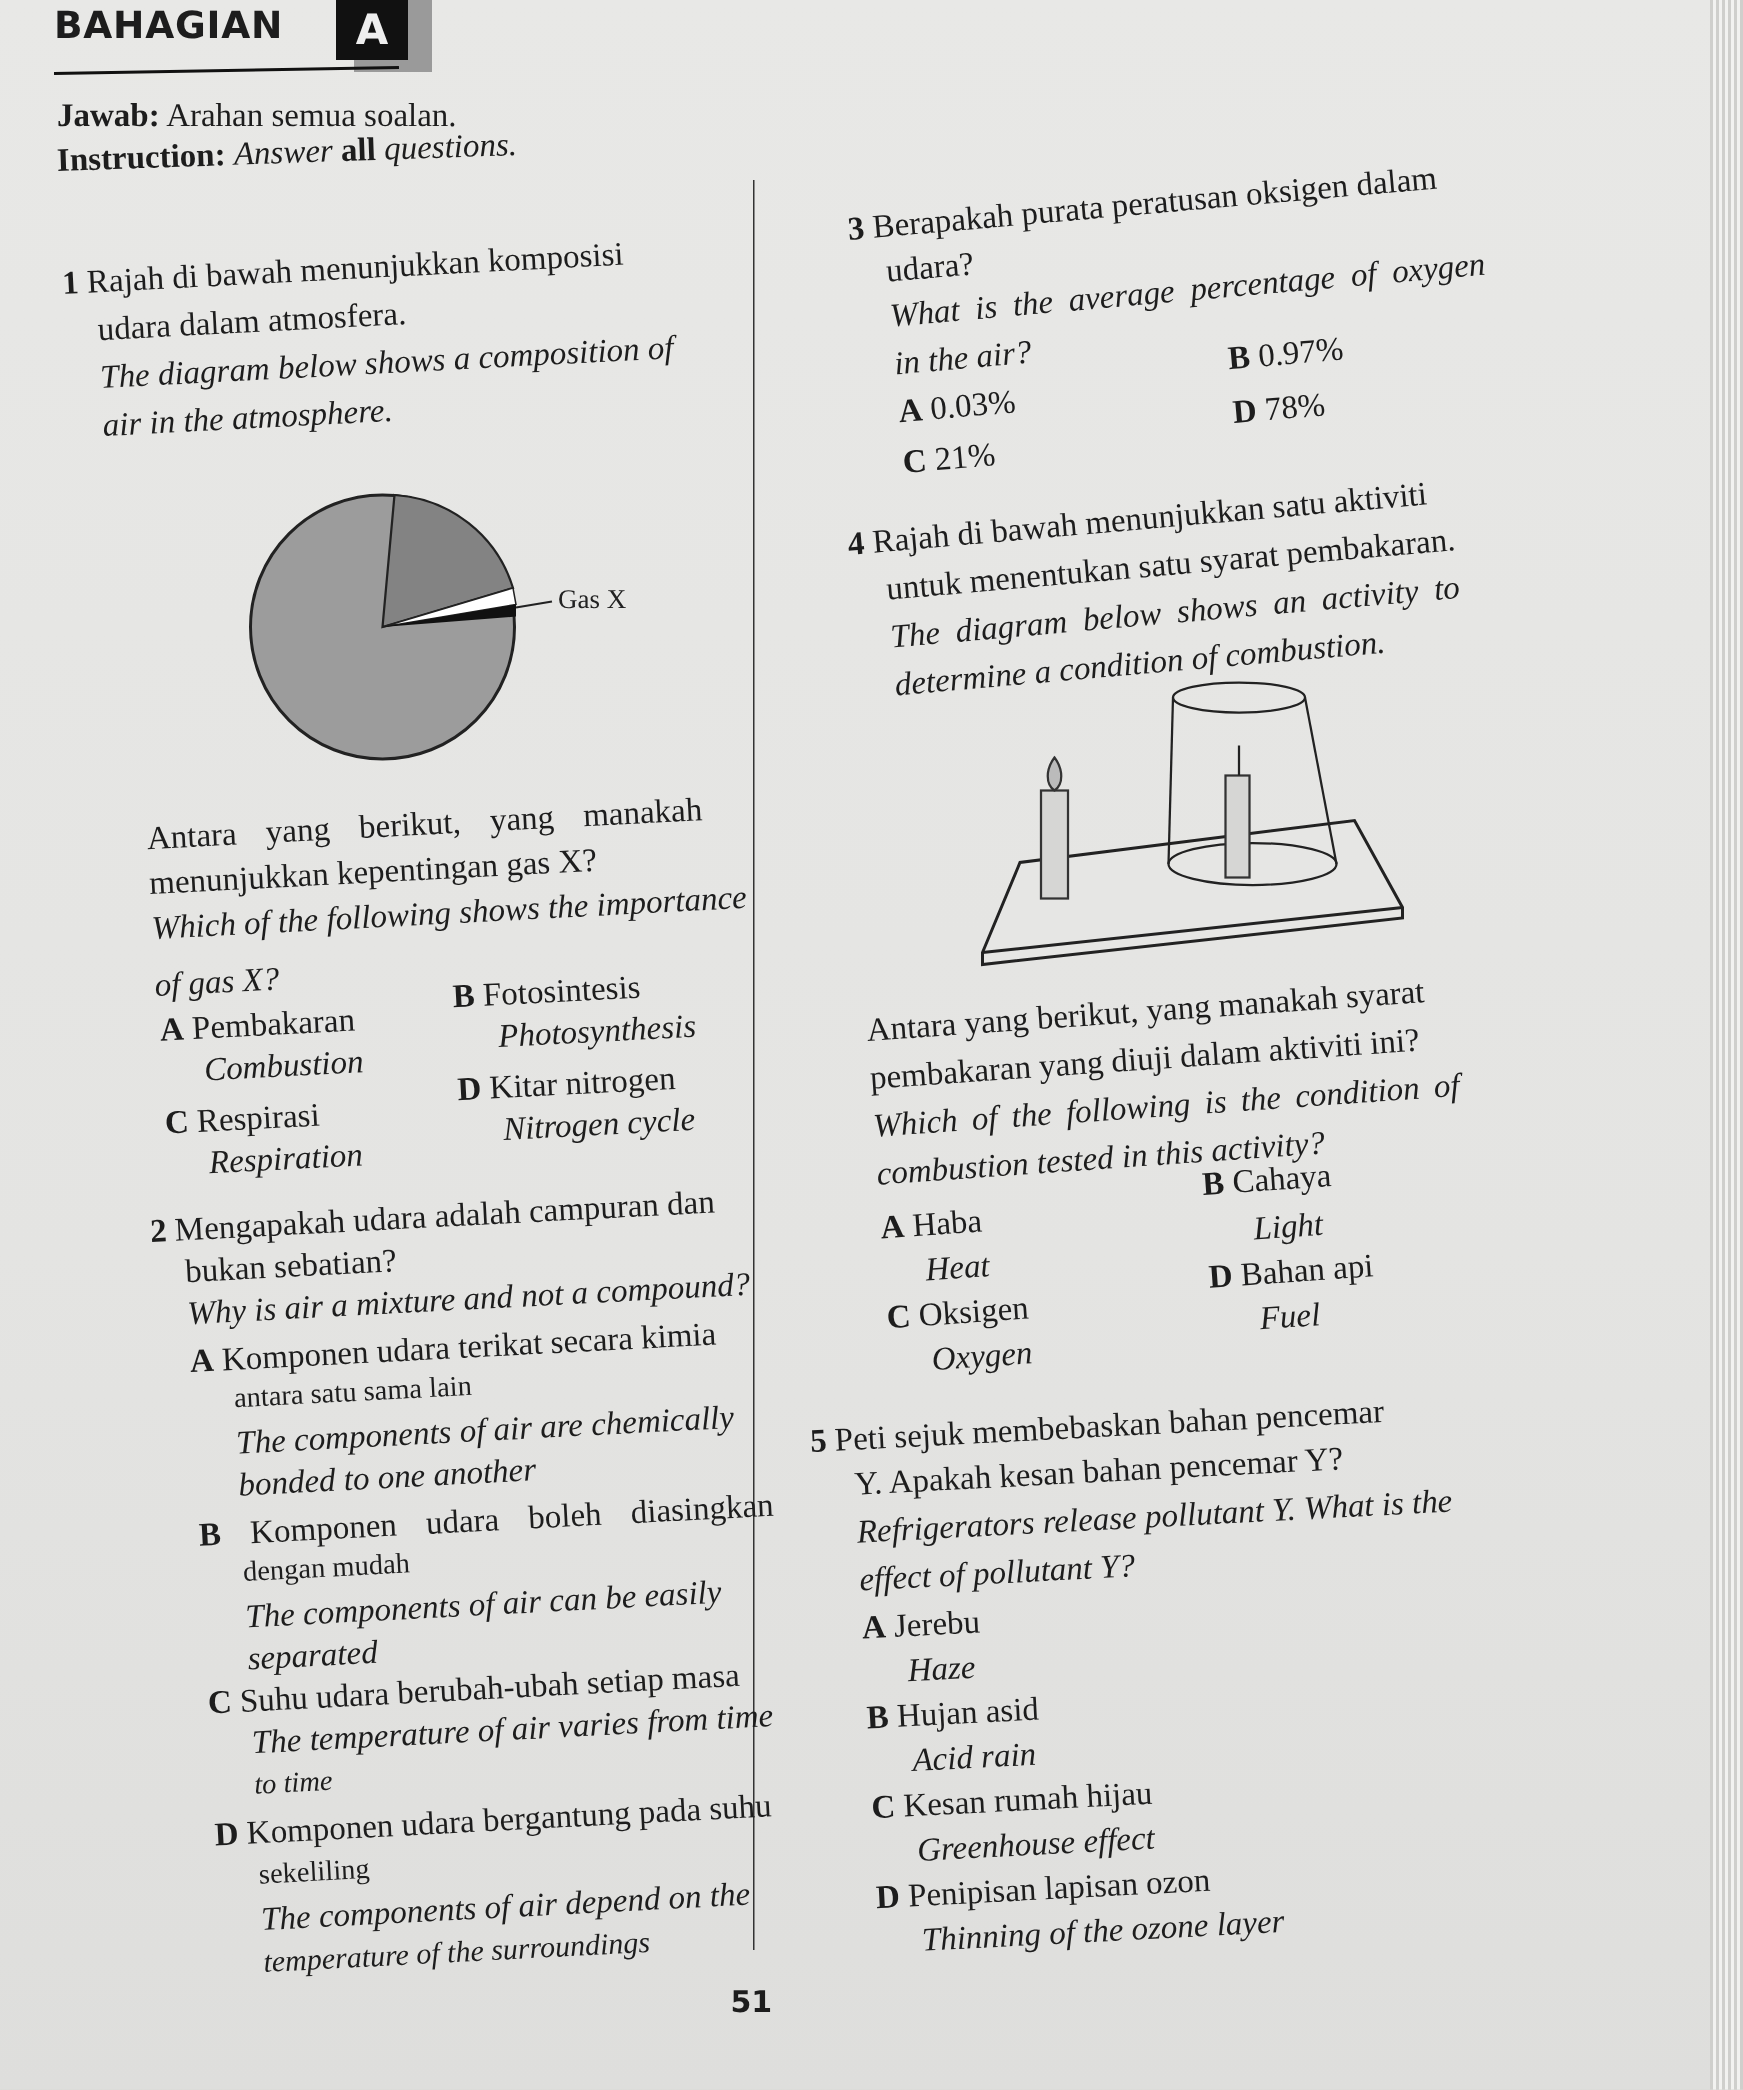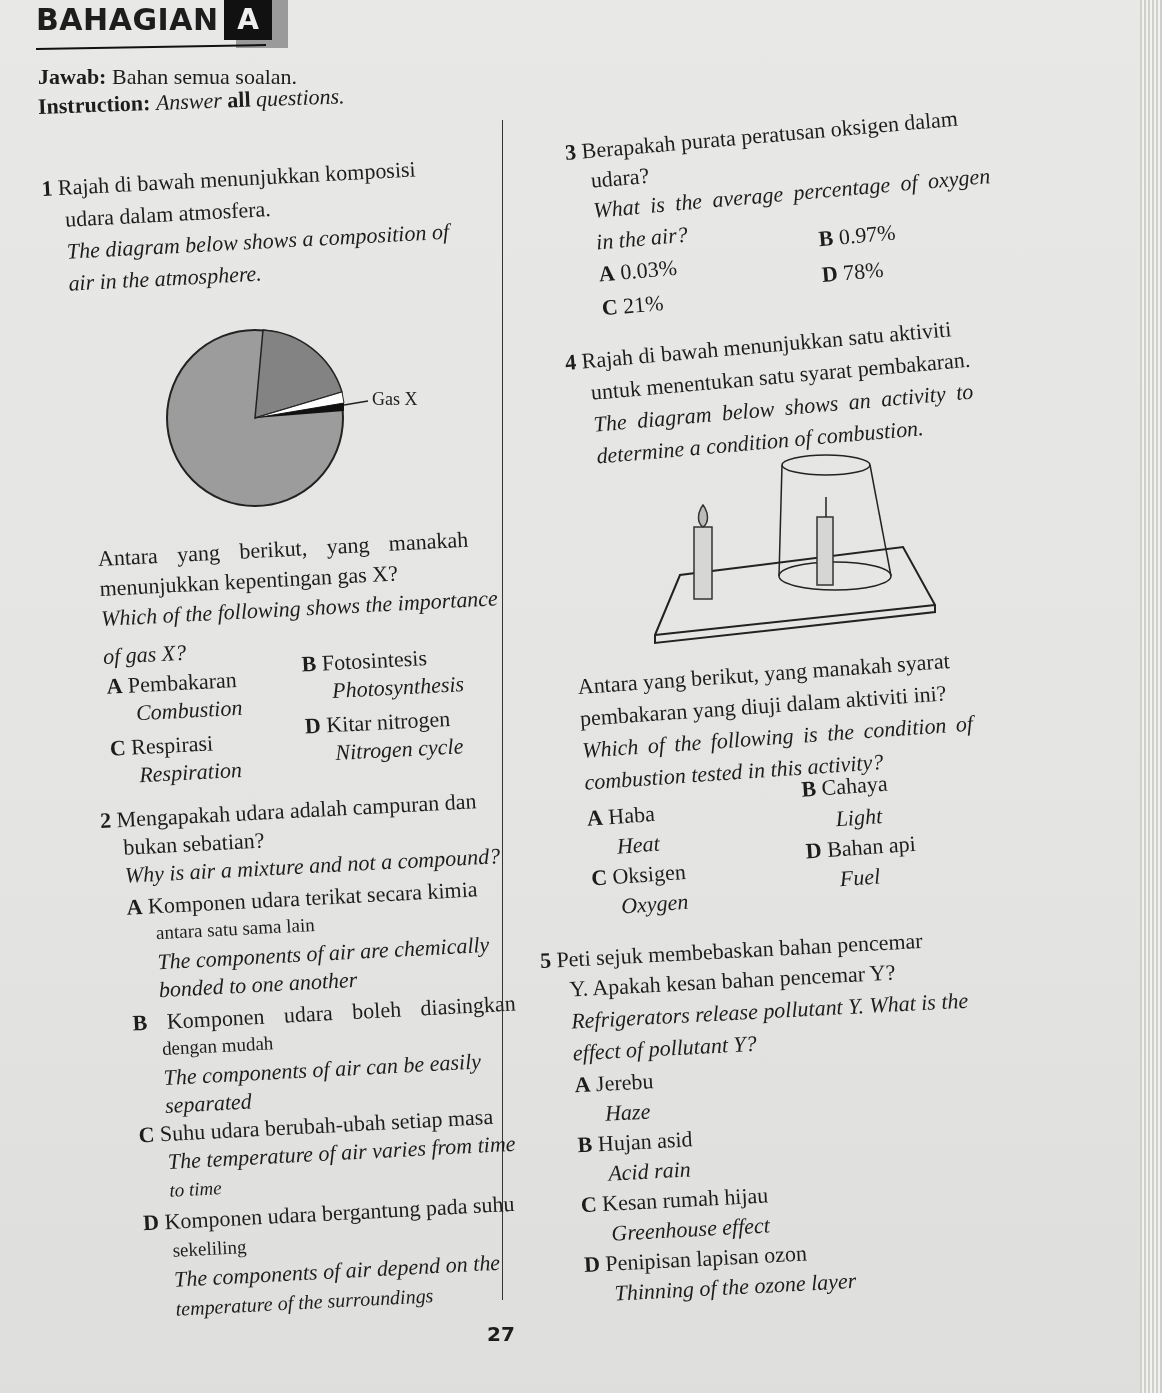--- a/index.html
+++ b/index.html
@@ -9,21 +9,21 @@
     font-family: "Liberation Serif", serif;
     color: #1d1d1d;
   }
   .page {
     position: absolute; left: 0; top: 0; width: 1140px; height: 1393px;
     background: linear-gradient(180deg, #e8e8e6 0%, #e4e4e2 60%, #dededc 100%);
   }
   .edge { position: absolute; right: 0; top: 0; width: 22px; height: 1393px;
     background: repeating-linear-gradient(90deg, #cfcfcc 0 2px, #f2f2f0 2px 4px); }
   .header { position: absolute; left: 36px; top: 0; }
-  .header .word { font-family: "DejaVu Sans", sans-serif; font-size: 30px; font-weight: bold; letter-spacing: 0.5px; position:absolute; left:0; top:2px; }
+  .header .word { font-family: "DejaVu Sans", sans-serif; font-size: 25px; font-weight: bold; letter-spacing: 0.5px; position:absolute; left:0; top:2px; }
   .header .box { position:absolute; left: 188px; top: 0; width: 48px; height: 40px; background: #111; color:#eee;
     font-family: "DejaVu Sans", sans-serif; font-weight:bold; font-size: 28px; text-align:center; line-height:40px; }
   .header .shadow { position:absolute; left: 200px; top: 0; width: 52px; height: 48px; background:#9a9a9a; }
   .header .rule { position:absolute; left: 0; top: 46px; width: 230px; height: 2px; background:#111; transform: rotate(-1deg); }
   .abs { position: absolute; white-space: nowrap; font-size: 22px; line-height: 1; }
   .it { font-style: italic; }
   .b { font-weight: bold; }
   .divider { position:absolute; left: 502px; top: 120px; width: 1px; height: 1180px; background:#333; }
   .pagenum { position:absolute; left: 487px; top: 1322px; font-family:"DejaVu Sans",sans-serif; font-weight:bold; font-size: 20px; }
 </style>
@@ -33,21 +33,21 @@
 <div class="page">
   <div class="header">
     <span class="shadow"></span>
     <span class="word">BAHAGIAN</span>
     <span class="box">A</span>
     <span class="rule"></span>
   </div>
 
   <div class="abs" style="left:38px;top:66px;font-size:22px;">
     <span class="b">Jawab:</span>
-    <span>Bahan semua soalan.</span>
+    <span>Arahan semua soalan.</span>
   </div>
   <div class="abs" style="left:38px;top:96px;font-size:22px;transform:rotate(-2deg);transform-origin:left;">
     <span class="b">Instruction:</span>
     <span class="it">Answer</span>
     <span class="b">all</span>
     <span class="it">questions.</span>
   </div>
 
   <div class="divider"></div>
 
@@ -153,15 +153,15 @@
     <div class="abs" style="left:568px;top:1076px;"><span class="b">A</span>&nbsp;<span>Jerebu</span></div>
     <div class="abs it" style="left:597px;top:1106px;">Haze</div>
     <div class="abs" style="left:568px;top:1136px;"><span class="b">B</span>&nbsp;<span>Hujan asid</span></div>
     <div class="abs it" style="left:597px;top:1166px;">Acid rain</div>
     <div class="abs" style="left:568px;top:1196px;"><span class="b">C</span>&nbsp;<span>Kesan rumah hijau</span></div>
     <div class="abs it" style="left:597px;top:1226px;">Greenhouse effect</div>
     <div class="abs" style="left:568px;top:1256px;"><span class="b">D</span>&nbsp;<span>Penipisan lapisan ozon</span></div>
     <div class="abs it" style="left:597px;top:1286px;">Thinning of the ozone layer</div>
   </div>
 
-  <div class="pagenum">27</div>
+  <div class="pagenum">51</div>
 </div>
 <div class="edge"></div>
 
 </body></html>

